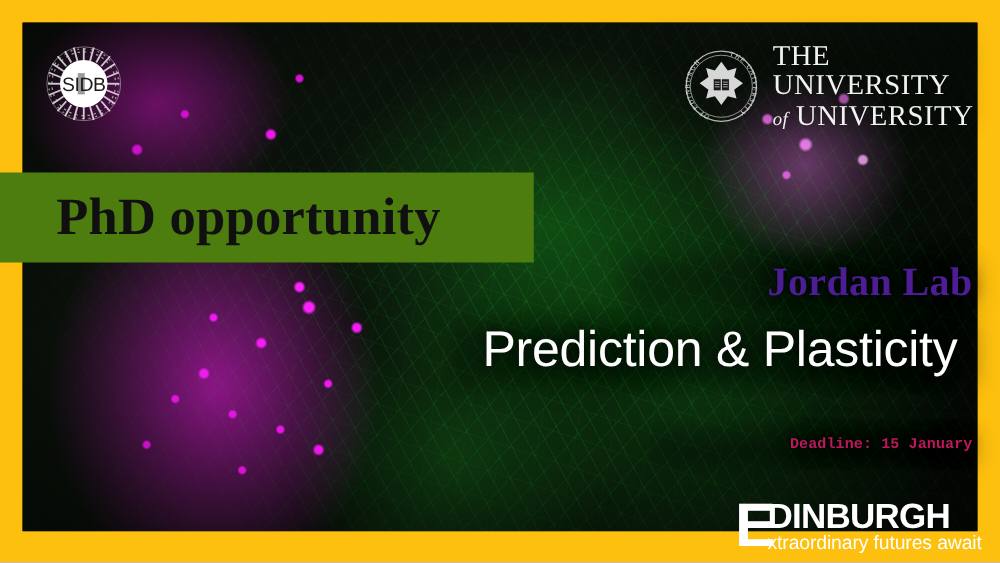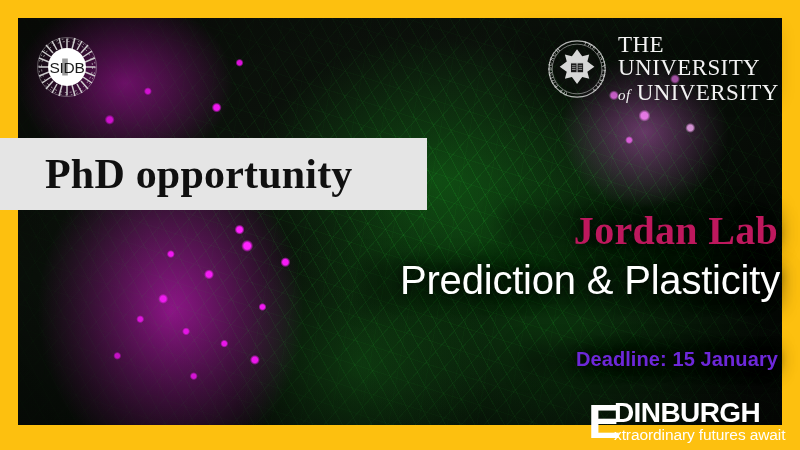--- a/index.html
+++ b/index.html
@@ -66,34 +66,34 @@
 
   
   .uoe{position:absolute;left:548px;top:33px;display:flex;align-items:center;gap:12px;}
   .uoe-crest{width:62px;height:62px;opacity:.9;}
   .uoe-txt{color:#f2f2f2;font-family:"Liberation Serif",serif;line-height:1;}
   .uoe-txt .l1{font-size:23px;letter-spacing:.4px;}
   .uoe-txt .l2{font-size:23px;letter-spacing:.4px;margin-top:2px;}
   .uoe-txt .l2 i{font-style:italic;font-size:15px;}
 
   
-  .phd{position:absolute;left:0;top:138px;width:427px;height:72px;background:#e5e5e5;
+  .phd{position:absolute;left:0;top:138px;width:427px;height:72px;background:#4d7c0f;
        display:flex;align-items:center;}
   .phd span{display:block;margin-left:45px;color:#101010;
        font-family:"Liberation Serif",serif;font-weight:bold;font-size:42px;letter-spacing:.2px;}
 
   
-  .lab{position:absolute;right:22px;top:207px;color:#be185d;
-       font-family:"Liberation Serif",serif;font-weight:bold;font-size:40px;letter-spacing:.3px;
+  .lab{position:absolute;right:22px;top:207px;color:#4c1d95;
+       font-family:"Liberation Serif",serif;font-weight:bold;font-size:32px;letter-spacing:.3px;
        text-shadow:0 1px 10px rgba(0,0,0,.85), 0 0 22px rgba(0,0,0,.7);}
-  .tagline{position:absolute;right:20px;top:258px;color:#ffffff;
+  .tagline{position:absolute;right:34px;top:258px;color:#ffffff;
        font-family:"Liberation Sans",sans-serif;font-weight:300;font-size:40px;letter-spacing:-.2px;
        text-shadow:0 1px 10px rgba(0,0,0,.8), 0 0 22px rgba(0,0,0,.65);}
-  .deadline{position:absolute;right:22px;top:348px;color:#6d28d9;
-       font-family:Liberation Sans, sans-serif;font-weight:bold;font-size:20px;letter-spacing:.1px;
+  .deadline{position:absolute;right:22px;top:348px;color:#be185d;
+       font-family:Liberation Mono, monospace;font-weight:bold;font-size:12px;letter-spacing:.1px;
        text-shadow:0 1px 8px rgba(0,0,0,.9), 0 0 18px rgba(0,0,0,.7);}
   .scrim{position:absolute;background:rgba(0,0,0,.30);filter:blur(9px);border-radius:4px;}
 
   
   .edin{position:absolute;left:588px;top:398px;width:200px;height:46px;}
   .edin .bigE{position:absolute;left:0;top:0;color:#ffffff;font-family:"Liberation Sans",sans-serif;
        font-weight:bold;font-size:49px;line-height:46px;letter-spacing:-1px;}
   .edin .word{position:absolute;left:26px;top:1px;color:#ffffff;
        font-family:Liberation Sans, sans-serif;font-weight:bold;font-size:28px;
        letter-spacing:-.6px;line-height:28px;}

